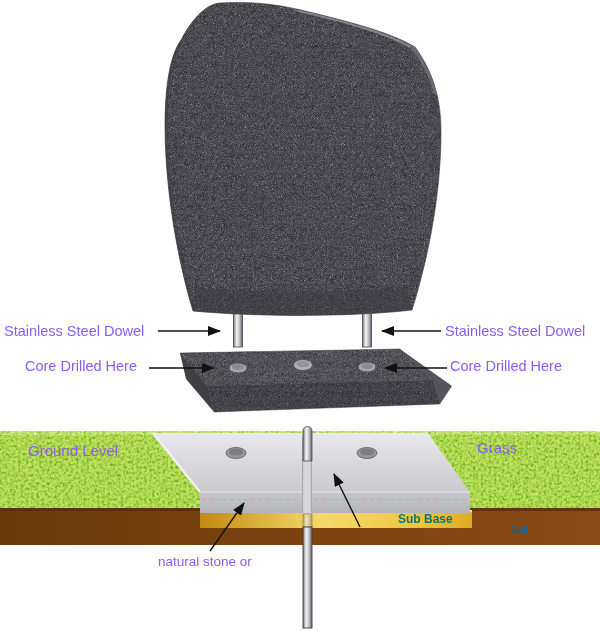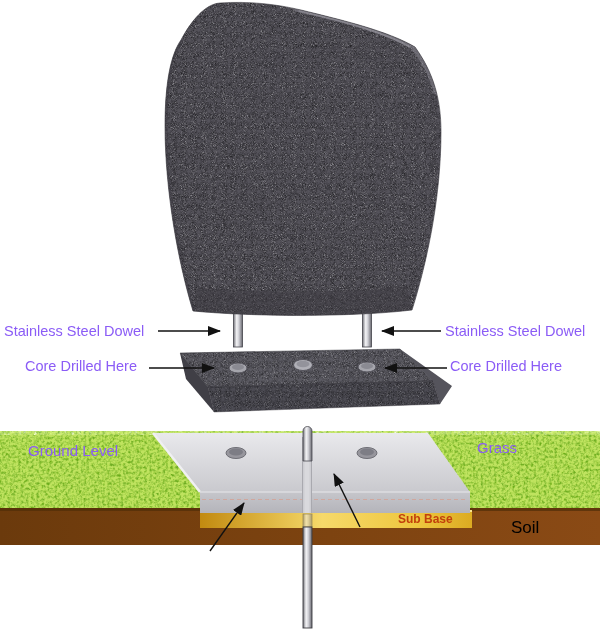--- a/index.html
+++ b/index.html
@@ -3,22 +3,22 @@
 <meta charset="utf-8">
 <style>
   html,body{margin:0;padding:0;background:#ffffff;}
   #stage{
     position:relative;width:600px;height:631px;background:#ffffff;overflow:hidden;
     font-family:"Liberation Sans", sans-serif;color:#1c1c1c;
   }
   #art{position:absolute;left:0;top:0;}
   .lbl{position:absolute;white-space:nowrap;font-size:14.5px;line-height:1.1;color:#8b5cf6;}
   .lbl.big{font-size:15px;}
-  .lbl.sub{font-size:12px;font-weight:bold;color:#c2410c;}
-  .lbl.soil{font-size:17px;color:#000000;}
+  .lbl.sub{font-size:12px;font-weight:bold;color:#0f766e;}
+  .lbl.soil{font-size:10px;color:#0369a1;margin-top:6px;}
   .lbl.multi{font-size:13.5px;line-height:13px;white-space:normal;width:140px;}
   .lbl.multi span{display:block;}
 </style>
 </head>
 <body>
 
 <div id="stage">
 
 <svg id="art" width="600" height="631" viewBox="0 0 600 631">
   <defs>
@@ -194,14 +194,15 @@
 
   <div class="lbl" style="left:4px;top:324px;">Stainless Steel Dowel</div>
   <div class="lbl" style="left:25px;top:359px;">Core Drilled Here</div>
   <div class="lbl" style="left:445px;top:324px;">Stainless Steel Dowel</div>
   <div class="lbl" style="left:450px;top:359px;">Core Drilled Here</div>
   <div class="lbl big" style="left:28px;top:415px;margin-top:28px;">Ground Level</div>
   <div class="lbl big" style="left:477px;top:440px;">Grass</div>
   <div class="lbl sub" style="left:398px;top:513px;">Sub Base</div>
   <div class="lbl soil" style="left:511px;top:519px;">Soil</div>
   <div class="lbl multi" style="left:158px;top:555px;">
+    <span>natural stone or</span>
   </div>
 </div>
 
 </body></html>

